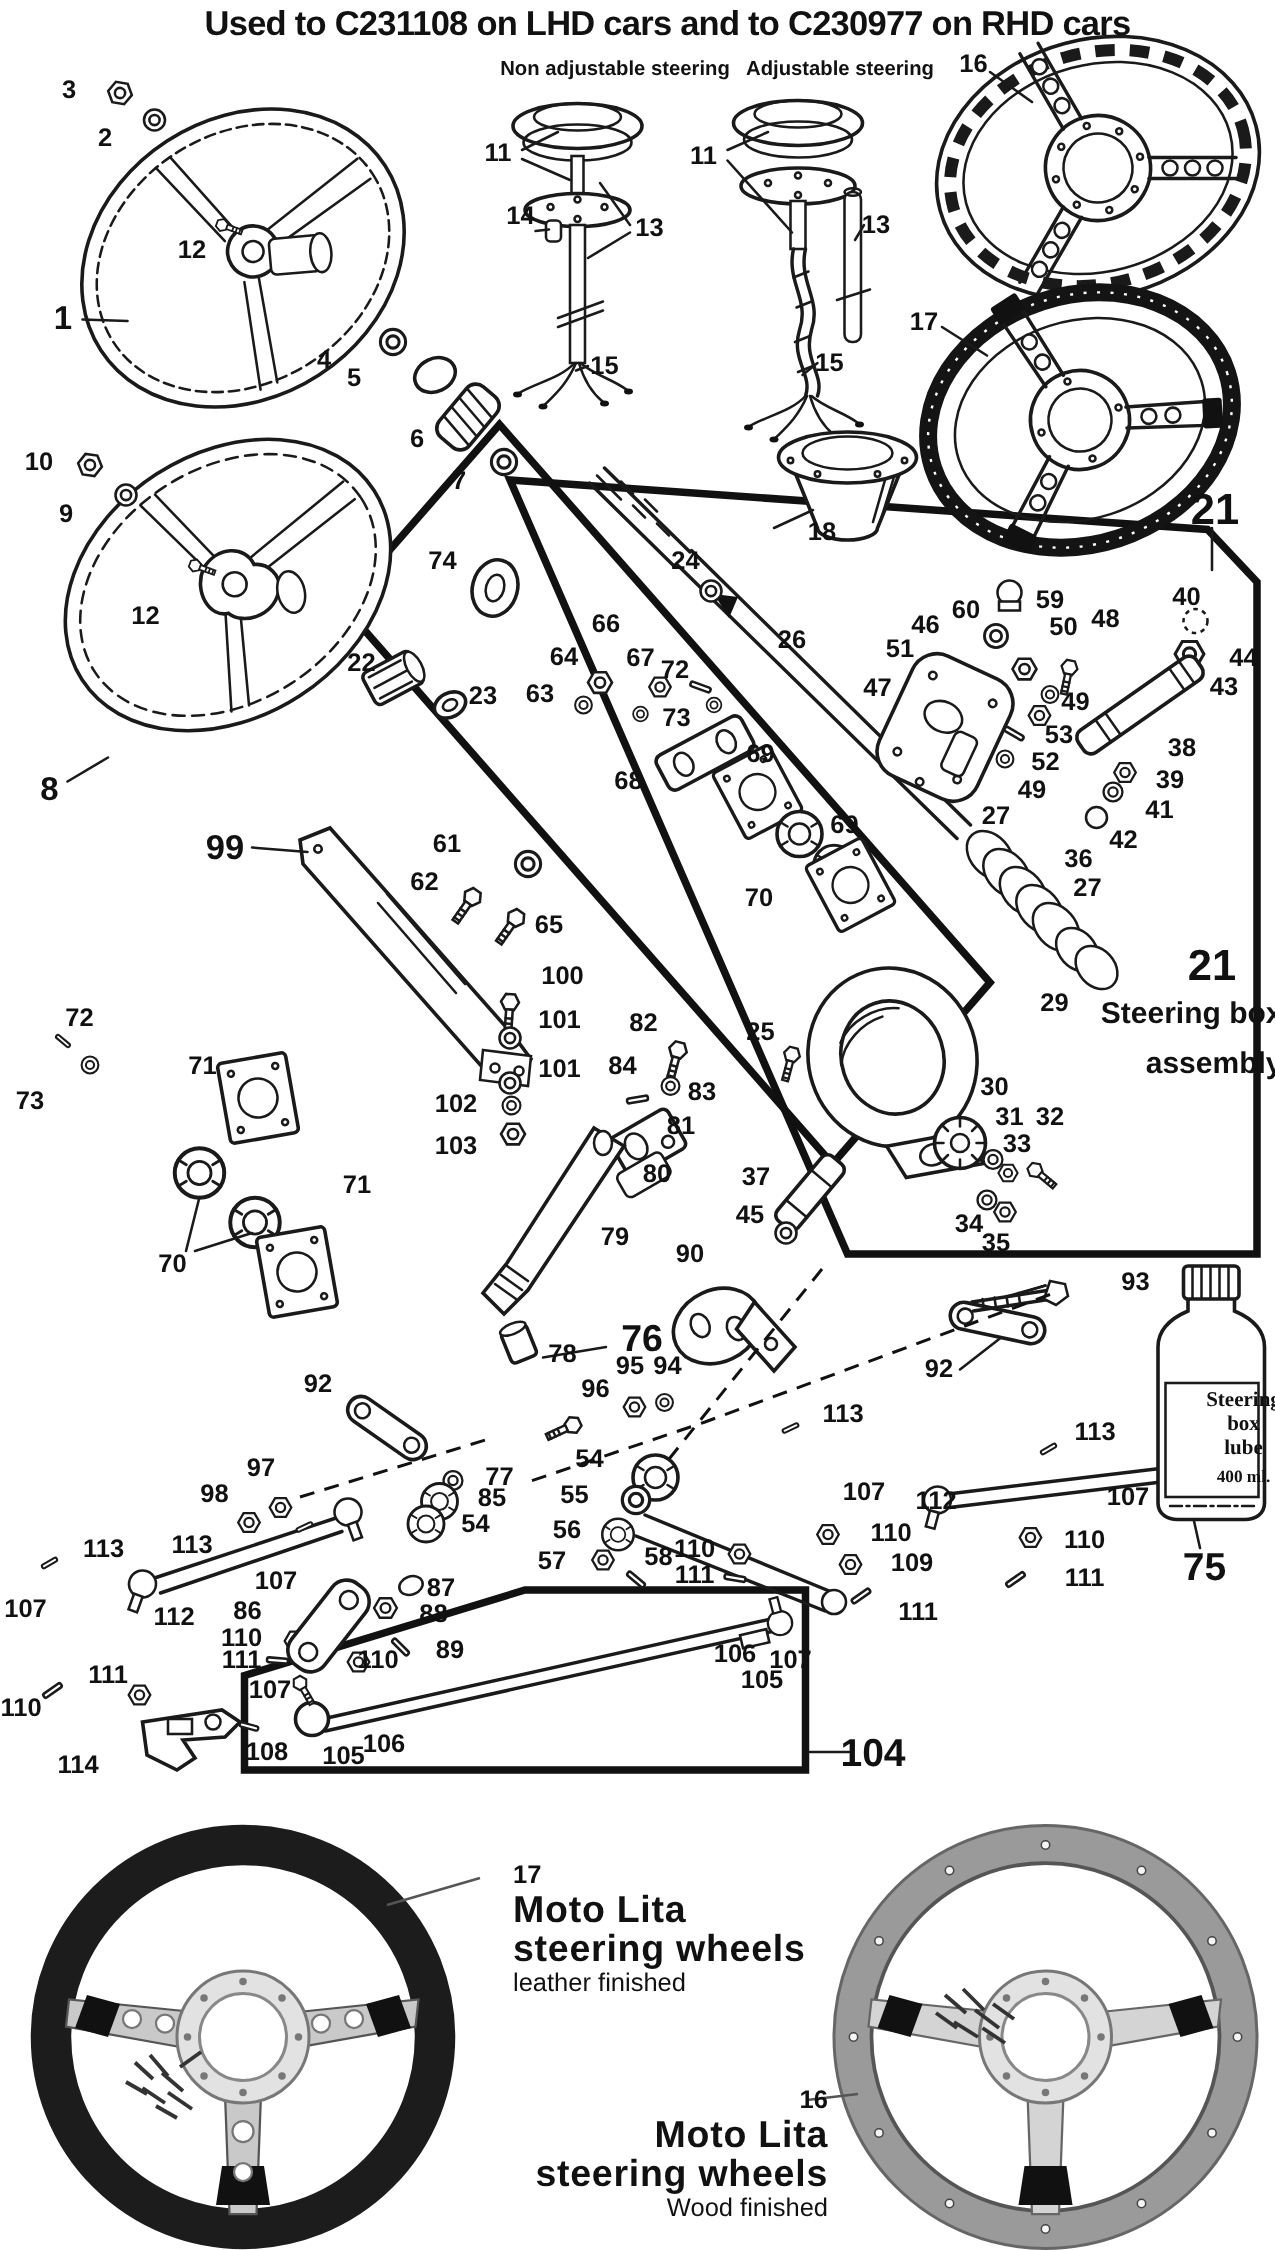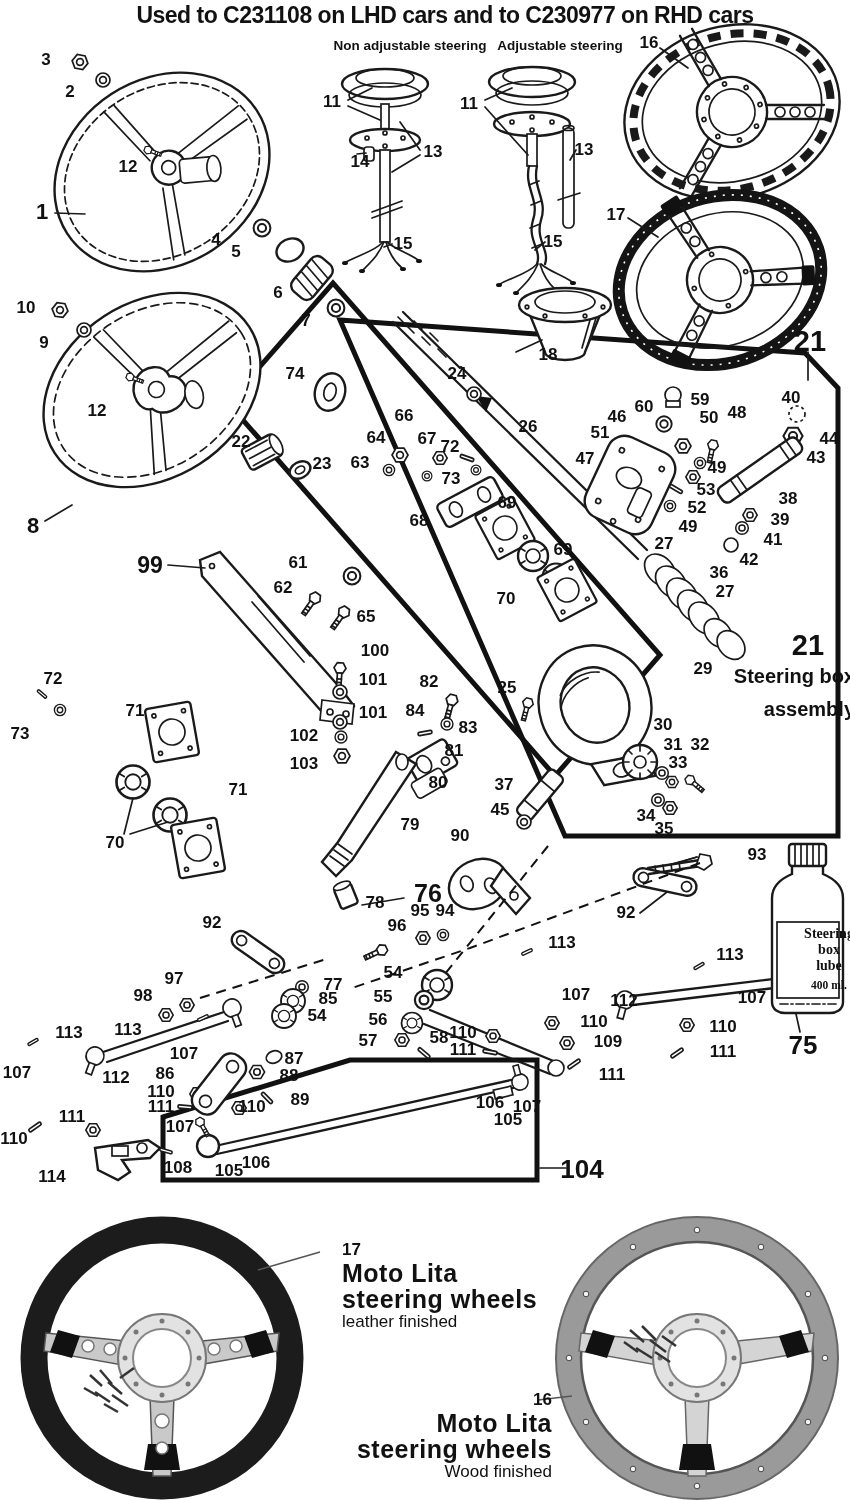--- a/index.html
+++ b/index.html
@@ -701,21 +701,21 @@
       <div class="plabel" style="left: 216px; top: 240px;">4</div>
       <div class="plabel" style="left: 236px; top: 252px;">5</div>
       <div class="plabel" style="left: 278px; top: 293px;">6</div>
       <div class="plabel" style="left: 306px; top: 321px;">7</div>
       <div class="plabel" style="left: 26px; top: 308px;">10</div>
       <div class="plabel" style="left: 44px; top: 343px;">9</div>
       <div class="plabel" style="left: 97px; top: 411px;">12</div>
       <div class="plabel" style="left: 33px; top: 526px; font-size: 22px;">8</div>
       <div class="plabel" style="left: 295px; top: 374px;">74</div>
       <div class="plabel" style="left: 332px; top: 102px;">11</div>
-      <div class="plabel" style="left: 347px; top: 162px; margin-left: 13px;">14</div>
+      <div class="plabel" style="left: 347px; top: 144px;">14</div>
       <div class="plabel" style="left: 433px; top: 152px;">13</div>
       <div class="plabel" style="left: 403px; top: 244px;">15</div>
       <div class="plabel" style="left: 469px; top: 104px;">11</div>
       <div class="plabel" style="left: 584px; top: 150px;">13</div>
       <div class="plabel" style="left: 553px; top: 242px;">15</div>
       <div class="plabel" style="left: 649px; top: 43px;">16</div>
       <div class="plabel" style="left: 616px; top: 215px;">17</div>
       <div class="plabel" style="left: 504px; top: 355px; margin-left: 44px;">18</div>
       <div class="plabel" style="left: 810px; top: 341px; font-size: 29px;">21</div>
       <div class="plabel" style="left: 808px; top: 645px; font-size: 29px;">21</div>

